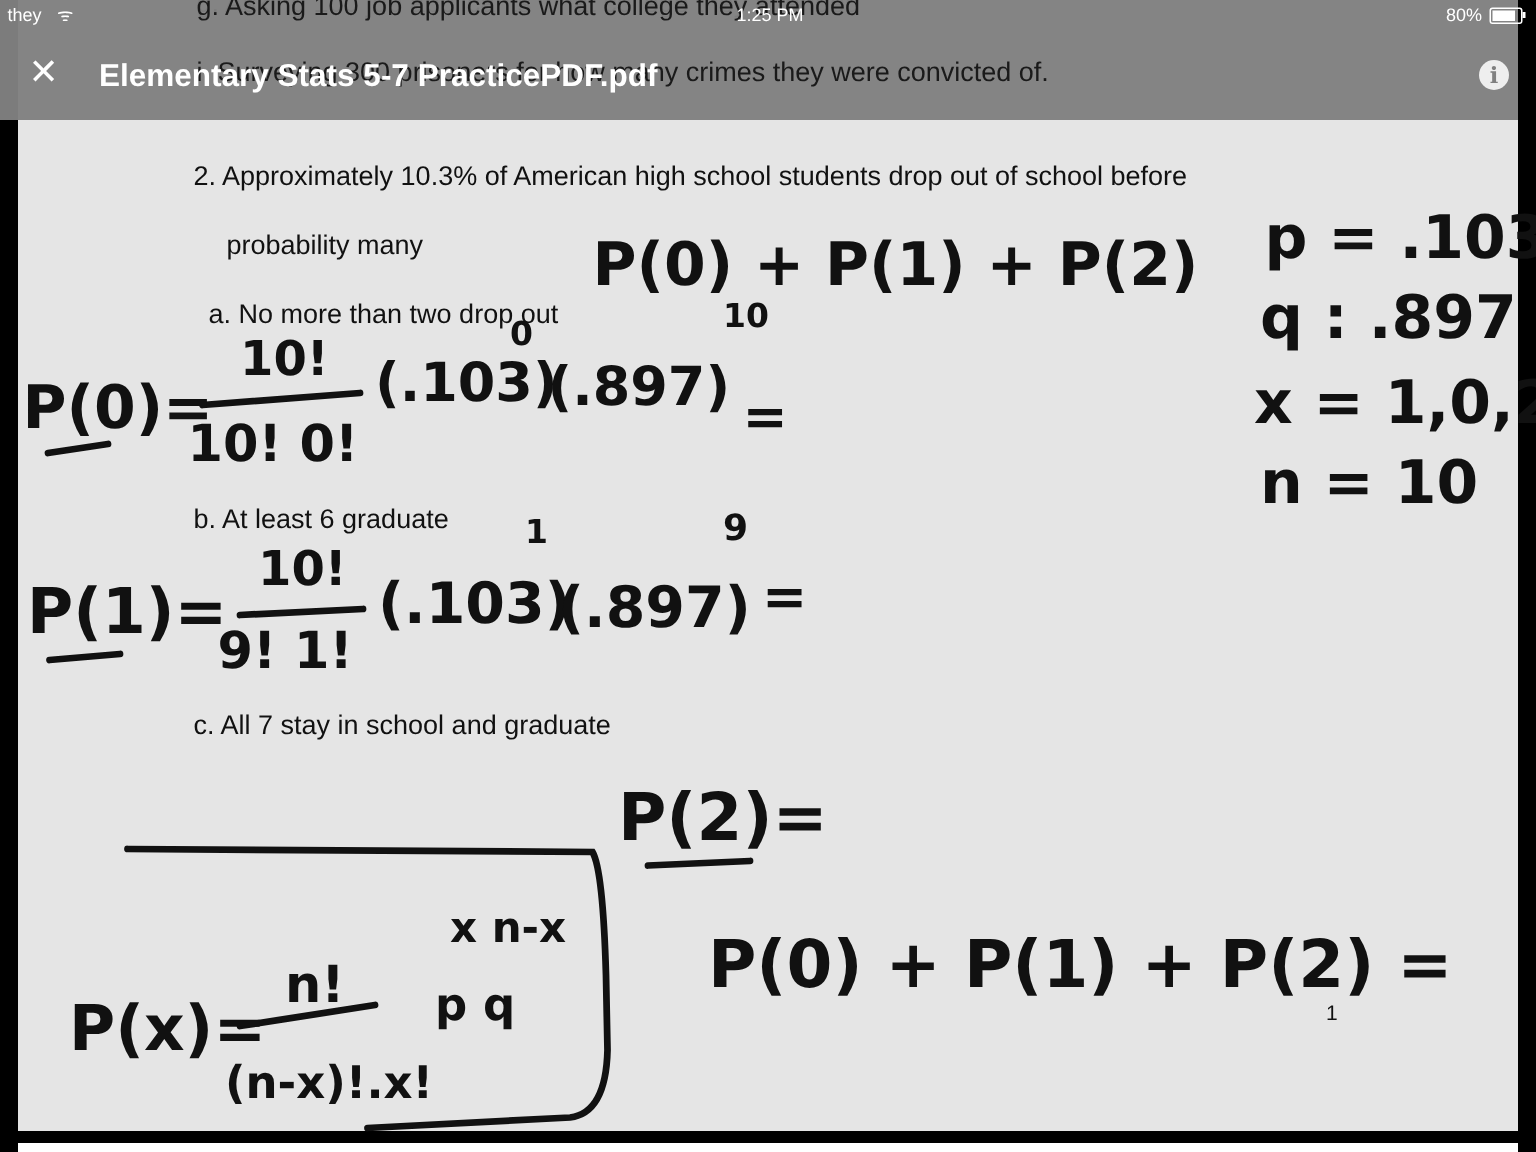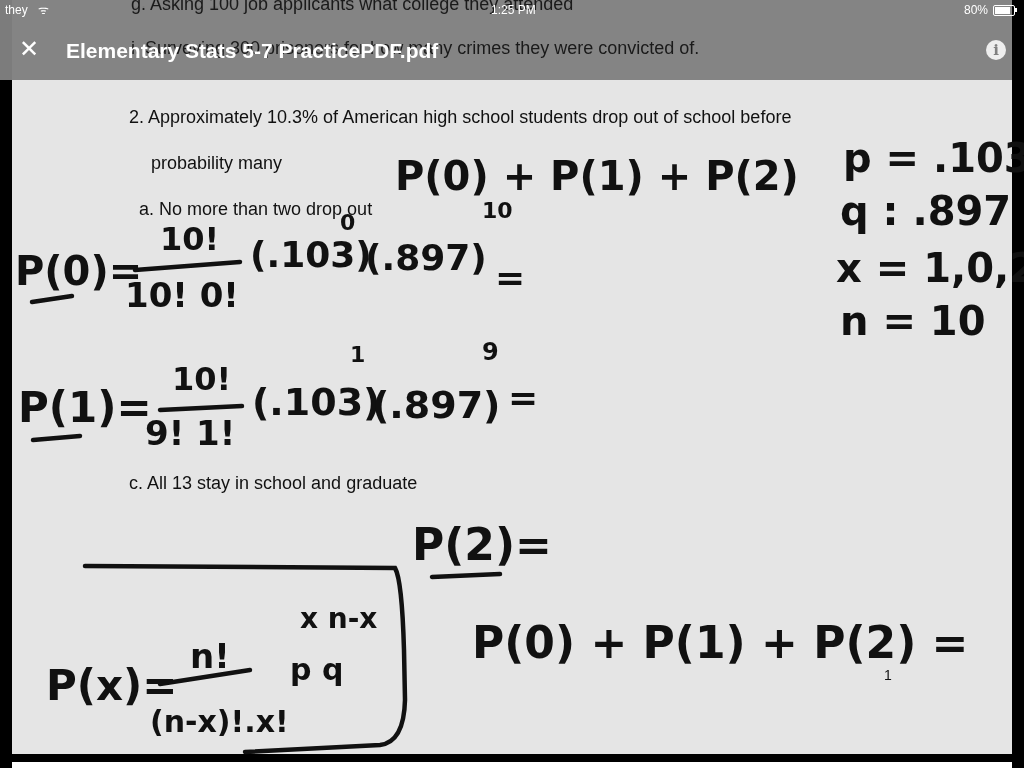--- a/index.html
+++ b/index.html
@@ -25,21 +25,22 @@
 <body>
 
 <div class="page">
 
   <div class="behind" style="left:119px;top:-8px;">g. Asking 100 job applicants what college they attended</div>
 
   <div class="pdf-text" style="left:117px;top:106px;">2. Approximately 10.3% of American high school students drop out of school before</div>
   <div class="pdf-text" style="left:139px;top:152px;">probability many</div>
 
   <div class="pdf-text" style="left:117px;top:198px;margin-left:10px;">a. No more than two drop out</div>
-  <div class="pdf-text" style="left:117px;top:472px;">c. All 13 stay in school and graduate</div>
+  <div class="pdf-text" style="left:117px;top:335px;">b. At least 6 graduate</div>
+  <div class="pdf-text" style="left:117px;top:472px;">c. All 7 stay in school and graduate</div>
 
   <div class="pdf-text" style="left:872px;top:664px;font-size:14px;">1</div>
 </div>
 
 <div class="bottom-strip"></div>
 <div class="right-edge"></div>
 
 <svg class="ink" viewBox="0 0 1024 768">
   <g fill="none" stroke="#111" stroke-width="4.5" stroke-linecap="round">
 

